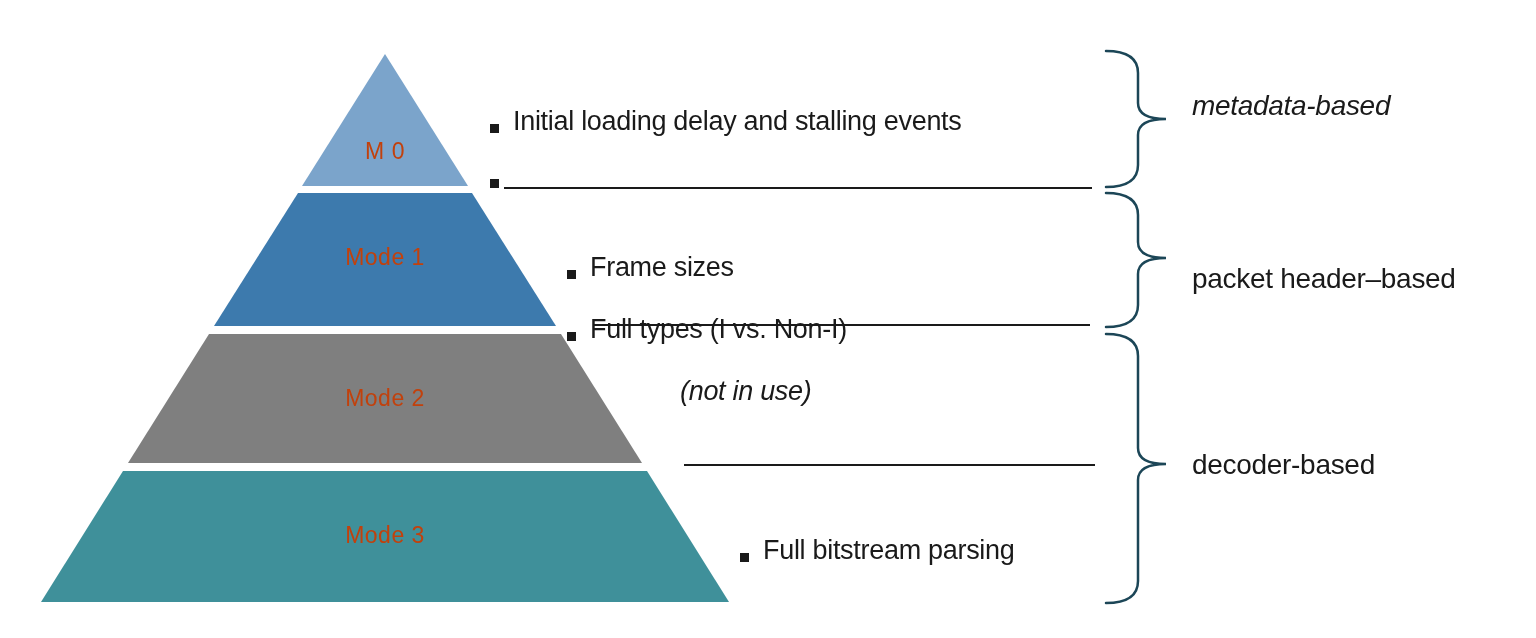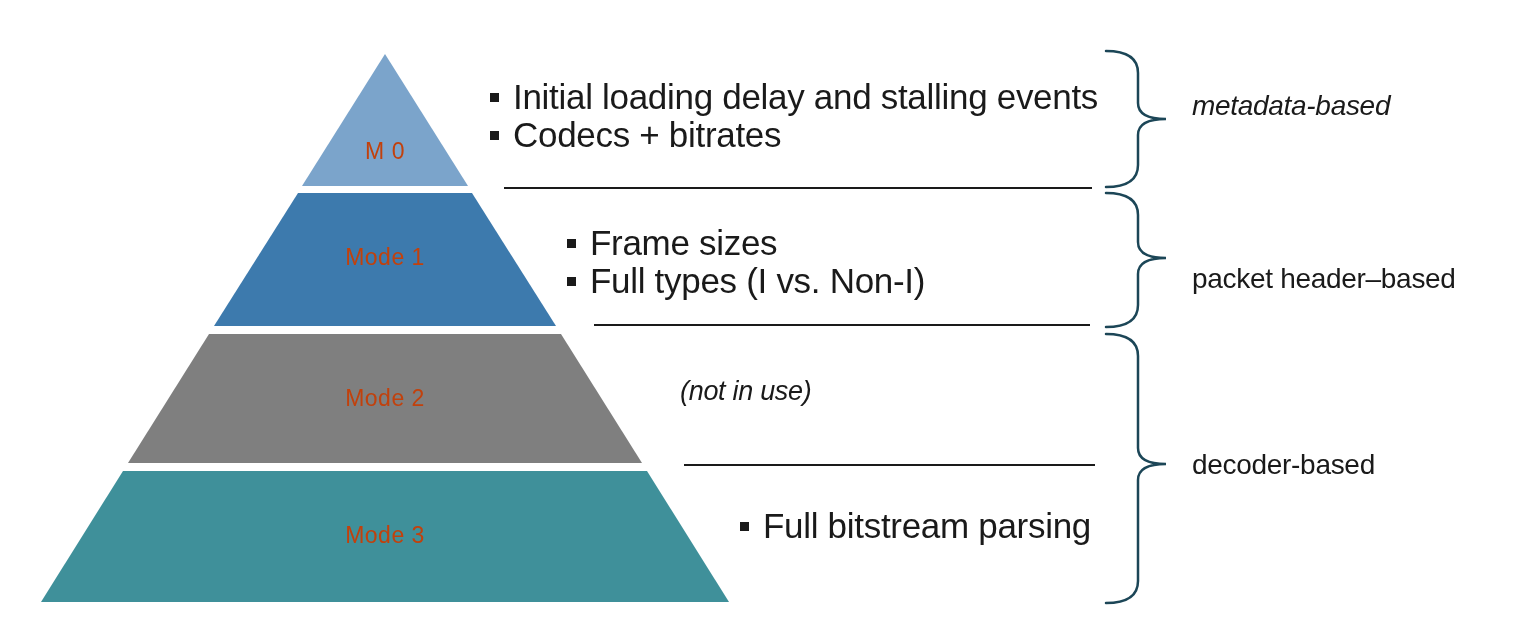--- a/index.html
+++ b/index.html
@@ -20,25 +20,26 @@
     white-space:nowrap;
     letter-spacing:0.5px;
   }
   .bullet-group{
     position:absolute;
     display:flex;
     flex-direction:column;
   }
   .bullet-row{
     display:flex;
-    align-items:flex-start;
-    font-size:35px;
+    align-items:center;
+    font-size:27px;
     line-height:38px;
     letter-spacing:-0.3px;
     white-space:nowrap;
+    margin-top:24px;
   }
   .bullet-square{
     width:9px;height:9px;
     background:#1a1a1a;
     margin:15px 14px 0 0;
     flex:none;
   }
   .note{
     position:absolute;
     font-size:27px;
@@ -80,21 +81,20 @@
   <div class="mode-label" style="left:385px;top:398px;">Mode 2</div>
   <div class="mode-label" style="left:385px;top:535px;text-align:right;">Mode 3</div>
 
   <div class="bullet-group" style="left:490px;top:78px;">
     <div class="bullet-row">
       <span class="bullet-square"></span>
       <span>Initial loading delay and stalling events</span>
     </div>
     <div class="bullet-row">
       <span class="bullet-square"></span>
-      <span>Codecs + bitrates</span>
     </div>
   </div>
 
   <div class="bullet-group" style="left:567px;top:224px;">
     <div class="bullet-row">
       <span class="bullet-square"></span>
       <span>Frame sizes</span>
     </div>
     <div class="bullet-row">
       <span class="bullet-square"></span>

